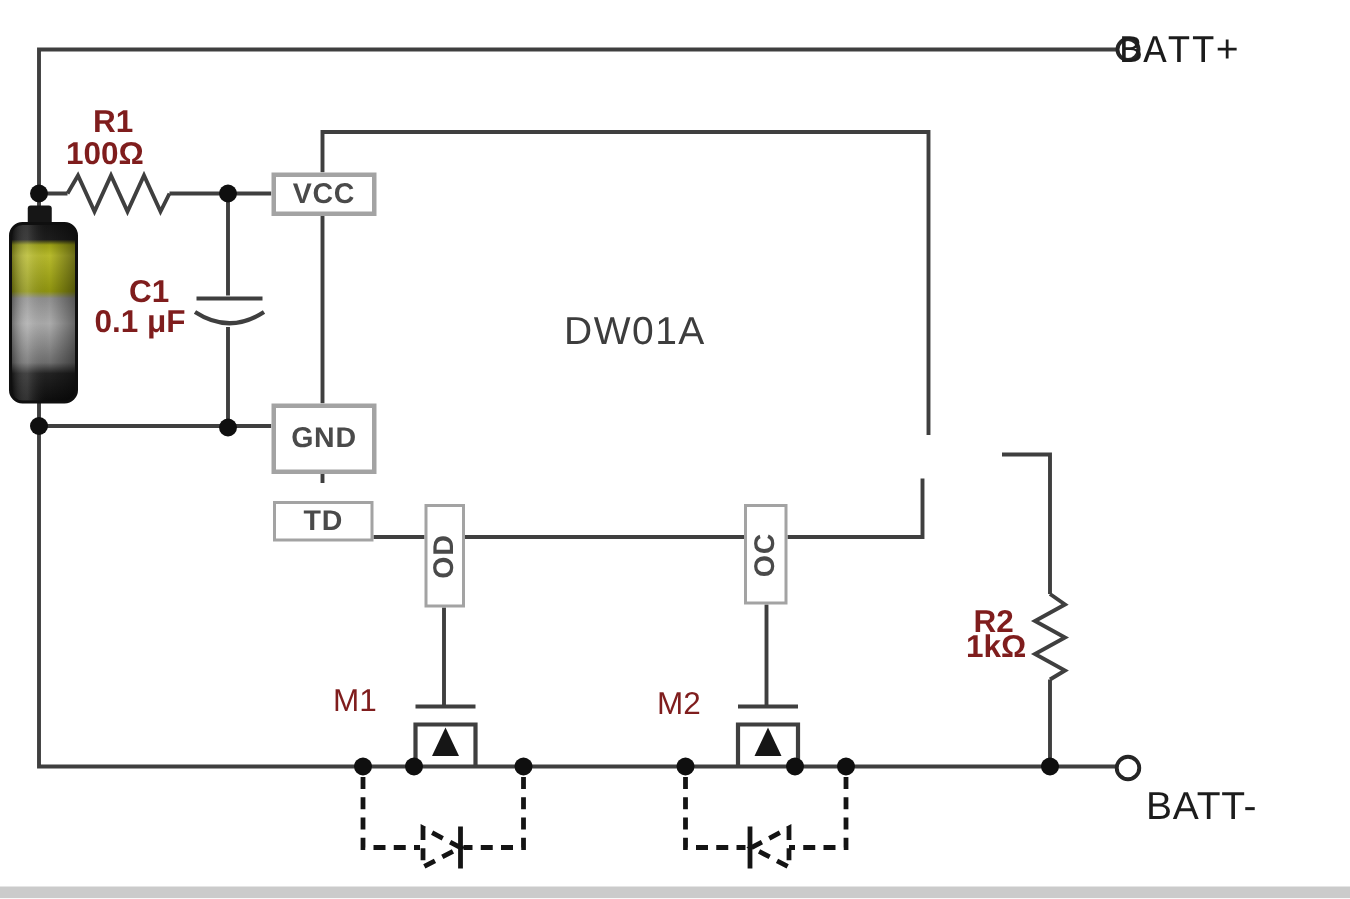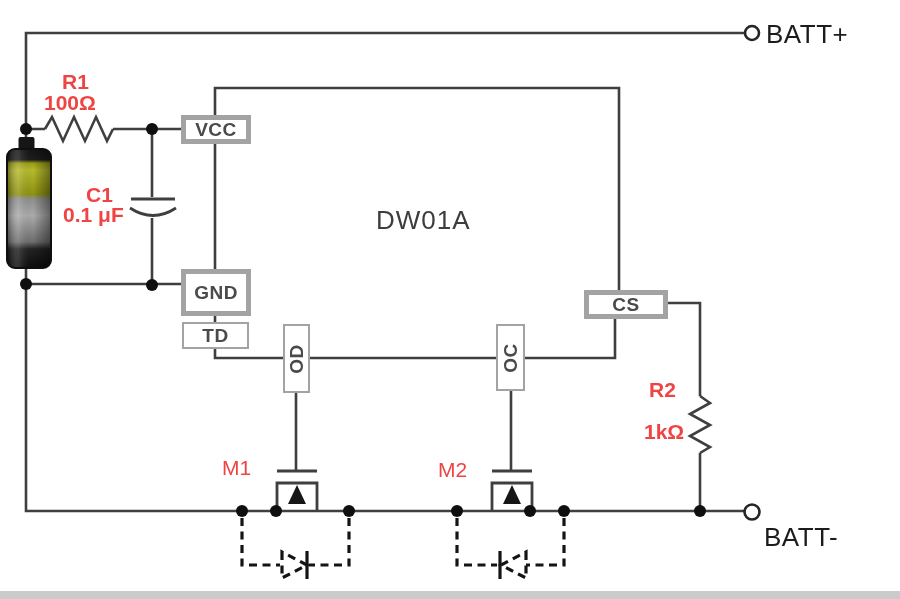--- a/index.html
+++ b/index.html
@@ -2,27 +2,27 @@
 <html><head>
 <meta charset="utf-8">
 <style>
   html,body{margin:0;padding:0;background:#fff;}
   #stage{
     position:relative;width:900px;height:599px;background:#ffffff;overflow:hidden;
     font-family:"Liberation Sans", sans-serif;
   }
   #wires{position:absolute;left:0;top:0;}
   .pinbox{
-    position:absolute;box-sizing:border-box;background:#ffffff;border:5px solid #a3a3a3;
+    position:absolute;box-sizing:border-box;background:#ffffff;border:3px solid #a3a3a3;
     display:flex;align-items:center;justify-content:center;
     color:#4a4a4a;font-size:19px;font-weight:600;letter-spacing:.5px;
   }
-  .pinbox.thin{border-width:2px;}
+  .pinbox.thin{border-width:2px;margin-top:12px;}
   .pinbox .vtext{transform:rotate(-90deg);white-space:nowrap;}
-  .lbl{position:absolute;line-height:1;color:#ef4444;white-space:nowrap;}
+  .lbl{position:absolute;line-height:1;color:#7f1d1d;white-space:nowrap;}
   .lbl.term{font-size:26px;color:#1c1c1c;letter-spacing:.5px;}
   .lbl.ref{font-size:21px;font-weight:600;}
   .lbl.refbold{font-size:21px;font-weight:400;}
   .lbl.icname{font-size:26px;color:#3d3d3d;letter-spacing:1px;text-align:right;}
   #bottom-strip{position:absolute;left:0;top:591px;width:900px;height:8px;background:#cbcbcb;}
 </style>
 </head>
 <body>
 
 <div id="stage">
@@ -122,36 +122,33 @@
 
   <div class="pinbox" style="left:181px;top:115px;width:70px;height:29px;">
     <span>VCC</span>
   </div>
   <div class="pinbox" style="left:181px;top:269px;width:70px;height:47px;">
     <span>GND</span>
   </div>
   <div class="pinbox thin" style="left:182px;top:322px;width:67px;height:27px;">
     <span>TD</span>
   </div>
-  <div class="pinbox" style="left:584px;top:290px;width:84px;height:29px;">
-    <span>CS</span>
-  </div>
   <div class="pinbox thin" style="left:283px;top:324px;width:27px;height:69px;">
     <span class="vtext">OD</span>
   </div>
   <div class="pinbox thin" style="left:496px;top:324px;width:29px;height:67px;">
     <span class="vtext">OC</span>
   </div>
 
-  <div class="lbl term" style="left:766px;top:21px;">BATT+</div>
+  <div class="lbl term" style="left:746px;top:21px;font-family:Liberation Mono, monospace;">BATT+</div>
   <div class="lbl term" style="left:764px;top:500px;margin-top:24px;">BATT-</div>
   <div class="lbl icname" style="left:376px;top:207px;">DW01A</div>
   <div class="lbl ref" style="left:62px;top:71px;">R1</div>
   <div class="lbl ref" style="left:44px;top:92px;text-align:center;">100Ω</div>
   <div class="lbl ref" style="left:86px;top:184px;text-align:right;">C1</div>
   <div class="lbl ref" style="left:63px;top:204px;">0.1 μF</div>
-  <div class="lbl ref" style="left:649px;top:379px;">R2</div>
+  <div class="lbl ref" style="left:649px;top:404px;">R2</div>
   <div class="lbl ref" style="left:644px;top:421px;">1kΩ</div>
   <div class="lbl refbold" style="left:222px;top:457px;">M1</div>
   <div class="lbl refbold" style="left:438px;top:459px;">M2</div>
 
   <div id="bottom-strip"></div>
 </div>
 
 </body></html>

